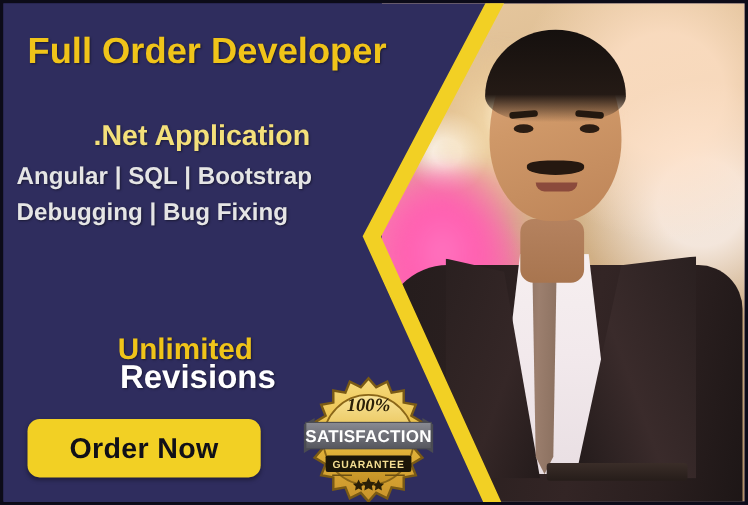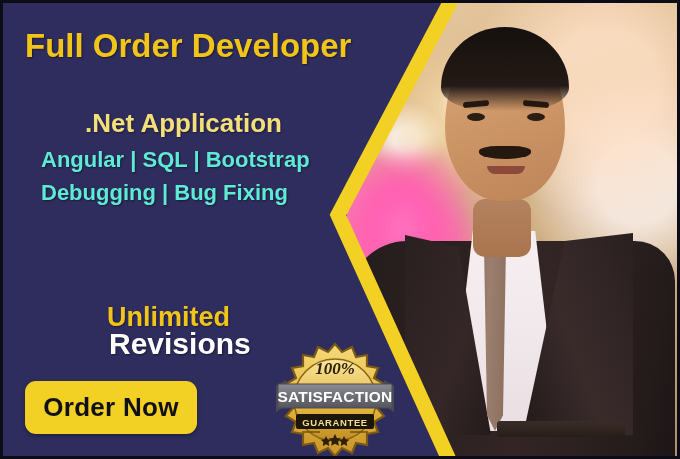--- a/index.html
+++ b/index.html
@@ -216,23 +216,23 @@
     font-size: 26px;
     font-weight: bold;
     color: #f4e07a;
     text-shadow: 1px 1px 2px rgba(0,0,0,0.4);
     white-space: nowrap;
     margin-top: 16px;
   }
 
   .features {
     position: absolute;
-    left: 38px;
+    left: 12px;
     top: 140px;
-    color: #5eead4;
+    color: #e5e5e5;
     font-size: 22px;
     font-weight: bold;
     line-height: 33px;
     text-shadow: 1px 1px 2px rgba(0,0,0,0.45);
   }
   .features div { white-space: nowrap; }
 
   .unlimited {
     position: absolute;
     left: 104px;
@@ -253,21 +253,21 @@
     color: #ffffff;
     text-shadow: 1px 1px 2px rgba(0,0,0,0.45);
     white-space: nowrap;
     text-align: center;
   }
 
   .order-btn {
     position: absolute;
     left: 22px;
     top: 378px;
-    width: 172px;
+    width: 212px;
     height: 53px;
     background: #f2d024;
     border: none;
     border-radius: 11px;
     color: #111018;
     font-family: "Liberation Sans", sans-serif;
     font-size: 26px;
     font-weight: bold;
     letter-spacing: 0.3px;
     cursor: pointer;

